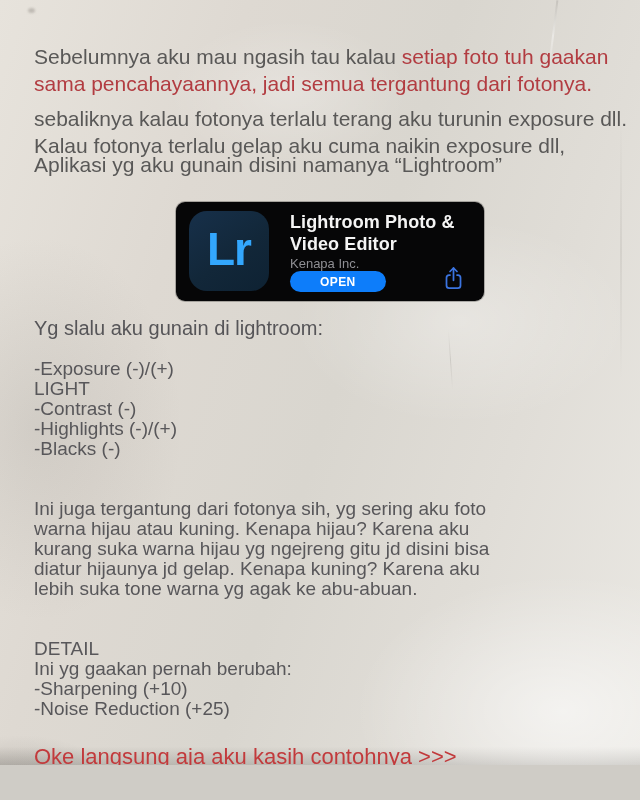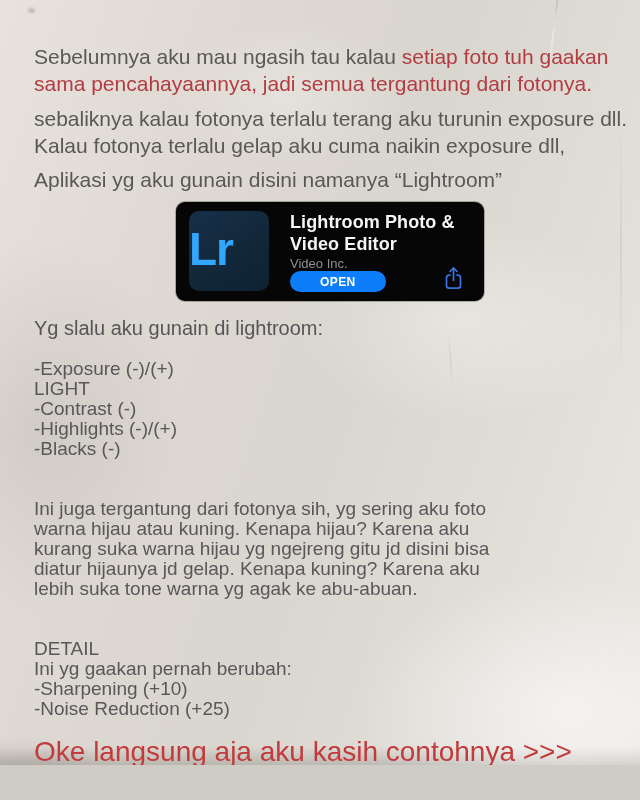--- a/index.html
+++ b/index.html
@@ -23,28 +23,28 @@
   .crease.c3{left:450px;top:330px;width:1px;height:60px;transform:rotate(-4deg);
     background:linear-gradient(to bottom,transparent,rgba(140,136,130,.25),transparent);}
   .speck{position:absolute;left:28px;top:8px;width:7px;height:5px;border-radius:50%;
     background:rgba(120,116,110,.35);filter:blur(1px);}
 
   .abs{position:absolute;left:34px;white-space:nowrap;}
   .intro{font-size:21px;line-height:26.5px;color:#595857;}
   .red{color:#b23c41;}
   .body-txt{font-size:19px;line-height:20px;color:#58575a;}
   .heading-line{font-size:20px;color:#565558;}
-  .cta{font-size:28px;color:#c23a3c;}
+  .cta{font-size:22px;color:#c23a3c;margin-top:8px;}
 
   
   .app-card{position:absolute;left:176px;top:202px;width:308px;height:99px;
     background:#060607;border-radius:9px;box-shadow:0 0 0 1px rgba(0,0,0,.25);}
-  .app-icon{position:absolute;left:13px;top:9px;width:80px;height:80px;border-radius:10px;
+  .app-icon{position:absolute;left:13px;top:9px;width:80px;height:80px;border-radius:18px;
     background:linear-gradient(145deg,#17304a 0%,#122739 55%,#0e2233 100%);
-    display:flex;align-items:center;justify-content:flex-start;}
+    display:flex;align-items:center;justify-content:center;}
   .app-icon span{color:#33a7fd;font-size:46px;font-weight:700;letter-spacing:-1px;
     transform:translateY(-2px);}
   .app-title{position:absolute;left:114px;top:9px;color:#f4f4f4;font-weight:700;
     font-size:18px;line-height:22px;letter-spacing:.1px;}
   .app-dev{position:absolute;left:114px;top:54px;color:#8f8f94;font-size:13px;}
   .open-btn{position:absolute;left:114px;top:69px;height:21px;padding:0 30px;
     background:#0d7dfa;color:#ffffff;border:none;border-radius:999px;
     font-family:inherit;font-size:12px;font-weight:700;letter-spacing:.4px;cursor:pointer;}
   .share{position:absolute;right:20px;top:64px;width:21px;height:25px;cursor:pointer;}
   .share svg{display:block;}
@@ -61,33 +61,33 @@
   <div class="abs intro" style="top:44px;">
     <div><span>Sebelumnya aku mau ngasih tau kalau </span><span class="red">setiap foto tuh gaakan</span></div>
     <div class="red">sama pencahayaannya, jadi semua tergantung dari fotonya.</div>
   </div>
 
   <div class="abs intro" style="top:106px;">
     <div>sebaliknya kalau fotonya terlalu terang aku turunin exposure dll.</div>
     <div>Kalau fotonya terlalu gelap aku cuma naikin exposure dll,</div>
   </div>
 
-  <div class="abs intro" style="top:167px;">
+  <div class="abs intro" style="top:152px;">
     <div>Aplikasi yg aku gunain disini namanya “Lightroom”</div>
   </div>
 
   <div class="app-card">
     <div class="app-icon">
       <span>Lr</span>
     </div>
     <div class="app-title">
       <div>Lightroom Photo &amp;</div>
       <div>Video Editor</div>
     </div>
-    <div class="app-dev">Video Inc.</div>
+    <div class="app-dev">Kenapa Inc.</div>
     <button class="open-btn">OPEN</button>
     <span class="share">
       <svg width="21" height="25" viewBox="0 0 24 28" fill="none" stroke="#3b74e0" stroke-width="2" stroke-linecap="round" stroke-linejoin="round">
         <path d="M8 6l4-4 4 4"></path>
         <path d="M12 2v14"></path>
         <path d="M8 10H7a3 3 0 0 0-3 3v9a3 3 0 0 0 3 3h10a3 3 0 0 0 3-3v-9a3 3 0 0 0-3-3h-1"></path>
       </svg>
     </span>
   </div>
 

